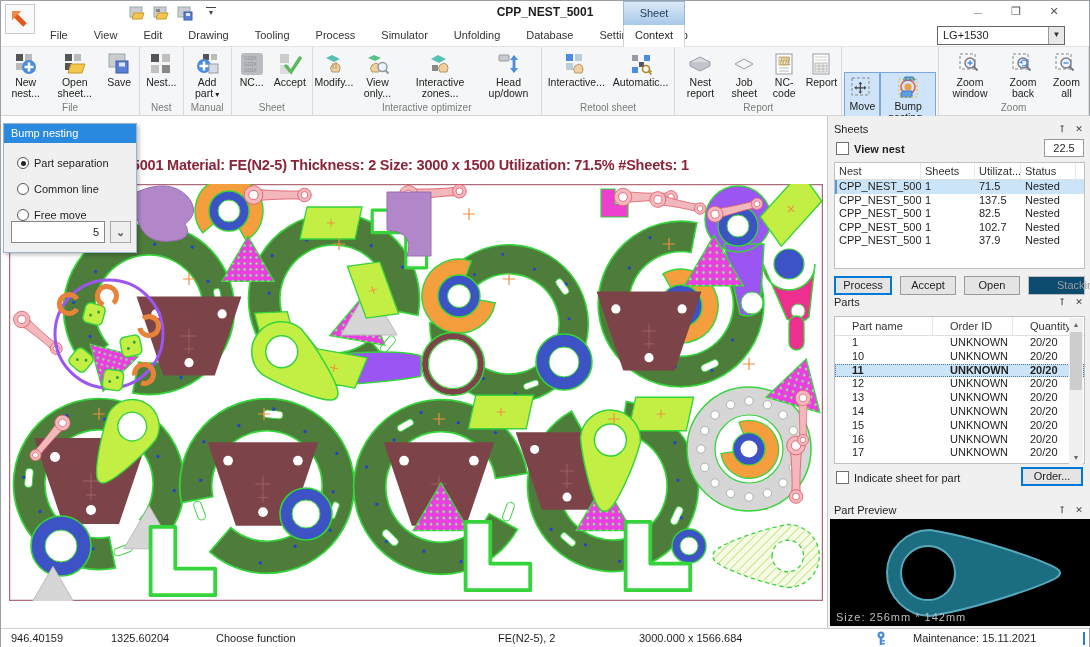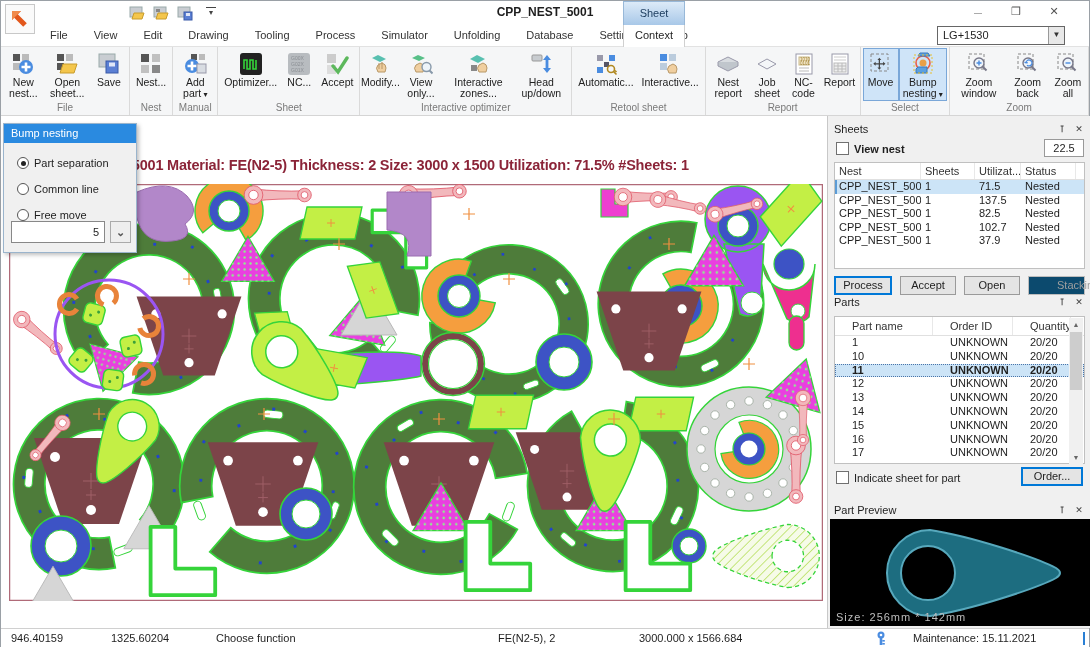--- a/index.html
+++ b/index.html
@@ -36,21 +36,21 @@
   #machine-combo .dd{position:absolute;right:0;top:0;width:16px;height:17px;background:#e8e8e8;border-left:1px solid #999;text-align:center;font-size:8px;line-height:16px;color:#333;}
   #machine-combo .dd::after{content:"▼";}
 
   
   #ribbon{position:absolute;left:0;top:46px;width:100%;height:69px;background:#f5f6f7;border-bottom:1px solid #d5d5d5;display:flex;}
   .rgroup{display:flex;flex-direction:column;border-right:1px solid #dadada;padding:1px 2px 0 2px;}
   .rbtns{display:flex;flex:1;}
   .rbtn{display:flex;flex-direction:column;align-items:center;padding:2px 3px 0 3px;min-width:36px;border:1px solid transparent;}
   .rbtn .ric{width:26px;height:26px;display:flex;align-items:center;justify-content:center;}
   .rbtn .rlb{font-size:10.5px;line-height:11px;text-align:center;color:#222;white-space:pre-line;}
-  .rbtn.active{background:#cfe4f8;border:1px solid #7aa7d8;}
+  .rbtn.active{background:#cfe4f8;border:1px solid #7aa7d8;margin-top:24px;}
   .glabel{text-align:center;font-size:10px;color:#7a7a7a;height:14px;line-height:13px;}
   .caret::after{content:" ▾";font-size:8px;}
 
   
   #canvas{position:absolute;left:0;top:115px;width:826px;height:512px;background:#fff;overflow:hidden;}
   #nest-header{position:absolute;left:48px;top:41px;font-weight:bold;font-size:14.5px;color:var(--header-maroon);letter-spacing:-0.2px;white-space:nowrap;}
   #nest-svg{position:absolute;left:8px;top:68px;}
 
   
   #bumpdlg{position:absolute;left:2px;top:122px;width:134px;height:130px;background:#f0f0f0;border:1px solid #9ab4cc;box-shadow:2px 2px 4px rgba(0,0,0,.25);z-index:20;}
@@ -245,29 +245,20 @@
         </div>
       </div>
       <div class="glabel">Manual</div>
     </div>
 
     <div class="rgroup">
       <div class="rbtns">
         <div class="rbtn">
           <span class="ric">
               <svg width="24" height="24">
-                <rect x="1" y="1" width="22" height="22" rx="3" fill="#222"></rect>
-                <path d="M5,17 v-9 h3 v9 h3 v-9 h3 v9 h3 v-9" fill="none" stroke="#35d43a" stroke-width="1.6"></path>
-              </svg>
-            </span>
-          <span class="rlb">Optimizer...</span>
-        </div>
-        <div class="rbtn">
-          <span class="ric">
-              <svg width="24" height="24">
                 <rect x="1" y="1" width="22" height="22" rx="3" fill="#b8bcc0"></rect>
                 <text x="4" y="8" font-size="5" fill="#8a8e93" font-family="Liberation Mono,monospace">G00X</text>
                 <text x="4" y="14" font-size="5" fill="#8a8e93" font-family="Liberation Mono,monospace">G02X</text>
                 <text x="4" y="20" font-size="5" fill="#8a8e93" font-family="Liberation Mono,monospace">G01X</text>
               </svg>
             </span>
           <span class="rlb">NC...</span>
         </div>
         <div class="rbtn">
           <span class="ric">
@@ -324,43 +315,43 @@
               </svg>
             </span>
           <span class="rlb">Head up/down</span>
         </div>
       </div>
       <div class="glabel">Interactive optimizer</div>
     </div>
 
     <div class="rgroup">
       <div class="rbtns">
+        <div class="rbtn">
+          <span class="ric">
+              <svg width="24" height="24">
+                <rect x="2" y="2" width="7" height="7" fill="#4a8ce0"></rect>
+                <rect x="11" y="2" width="7" height="7" fill="#bcd"></rect>
+                <rect x="2" y="11" width="7" height="7" fill="#bcd"></rect>
+                <path d="M11,21 q-3,-4 0,-7 l4,-2 q4,1 4,5 l-1,4 Z" fill="#f0cfa0" stroke="#b89868"></path>
+              </svg>
+            </span>
+          <span class="rlb">Interactive...</span>
+        </div>
         <div class="rbtn">
           <span class="ric">
               <svg width="24" height="24">
                 <rect x="3" y="3" width="6" height="6" fill="#99a"></rect>
                 <rect x="15" y="3" width="6" height="6" fill="#4a8ce0"></rect>
                 <rect x="3" y="15" width="6" height="6" fill="#4a8ce0"></rect>
                 <rect x="10" y="10" width="5" height="5" fill="#556"></rect>
                 <circle cx="17" cy="17" r="3.5" fill="none" stroke="#b08820" stroke-width="1.6"></circle>
                 <path d="M19.5,19.5 l3,3 M21,18.5 l1.5,1.5" stroke="#b08820" stroke-width="1.6"></path>
               </svg>
             </span>
           <span class="rlb">Automatic...</span>
-        </div>
-        <div class="rbtn">
-          <span class="ric">
-              <svg width="24" height="24">
-                <rect x="2" y="2" width="7" height="7" fill="#4a8ce0"></rect>
-                <rect x="11" y="2" width="7" height="7" fill="#bcd"></rect>
-                <rect x="2" y="11" width="7" height="7" fill="#bcd"></rect>
-                <path d="M11,21 q-3,-4 0,-7 l4,-2 q4,1 4,5 l-1,4 Z" fill="#f0cfa0" stroke="#b89868"></path>
-              </svg>
-            </span>
-          <span class="rlb">Interactive...</span>
         </div>
       </div>
       <div class="glabel">Retool sheet</div>
     </div>
 
     <div class="rgroup">
       <div class="rbtns">
         <div class="rbtn">
           <span class="ric">
               <svg width="24" height="24">

